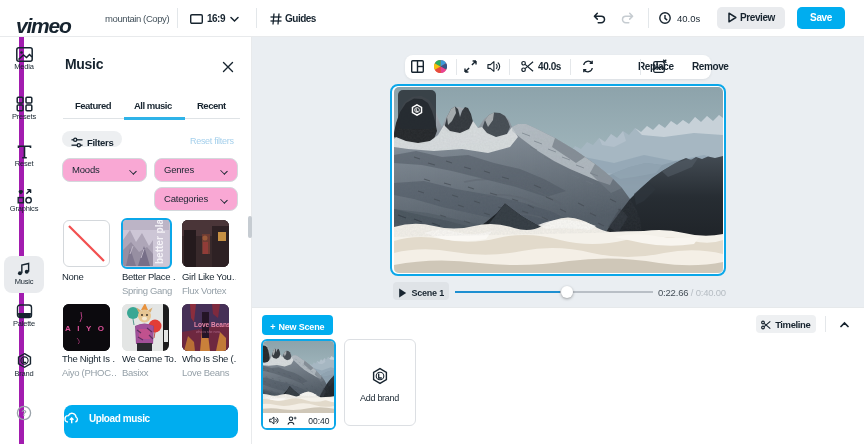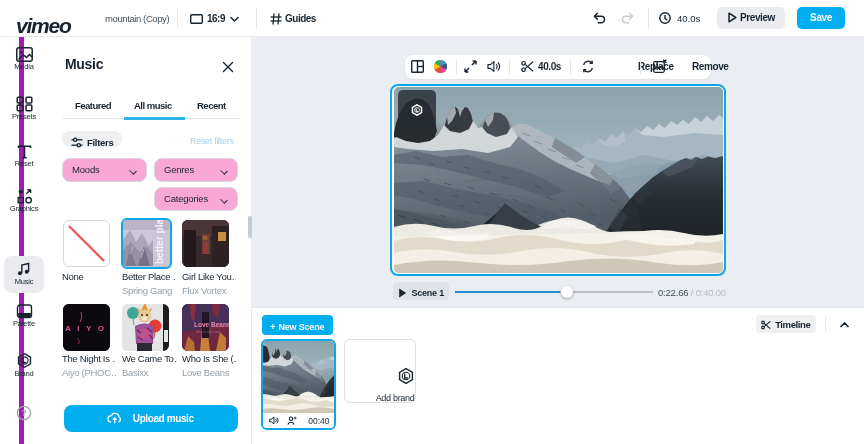--- a/index.html
+++ b/index.html
@@ -240,21 +240,21 @@
         <text x="12" y="23" font-size="6.5" fill="#e888a8" font-weight="bold">Love Beans</text>
         <text x="14" y="29" font-size="3.5" fill="#b06a8a">who is she now</text>
       </svg>
   </div>
   <div class="ttitle" style="left:14px;top:316px;">The Night Is …</div>
   <div class="tartist" style="left:14px;top:329.5px;">Aiyo (PHOC…</div>
   <div class="ttitle" style="left:74px;top:316px;">We Came To…</div>
   <div class="tartist" style="left:74px;top:329.5px;">Basixx</div>
   <div class="ttitle" style="left:134px;top:316px;">Who Is She (…</div>
   <div class="tartist" style="left:134px;top:329.5px;">Love Beans</div>
-  <div style="position:absolute;left:15.5px;top:368px;width:174px;height:27px;background:#00adef;border-radius:8px;color:#fff;text-align:center;line-height:23.5px;">
+  <div style="position:absolute;left:15.5px;top:368px;width:174px;height:33px;background:#00adef;border-radius:8px;color:#fff;text-align:left;line-height:23.5px;">
     <svg style="vertical-align:-3px;margin-right:6px;" width="15" height="14" viewBox="0 0 15 14">
         <path d="M4 11 A3.2 3.2 0 0 1 4.4 4.6 A4 4 0 0 1 12 6 A2.7 2.7 0 0 1 11.4 11" fill="none" stroke="#fff" stroke-width="1.4"></path>
         <path d="M7.7 12.2 V7 M5.9 8.7 L7.7 6.9 L9.5 8.7" fill="none" stroke="#fff" stroke-width="1.4"></path>
       </svg>
     <span style="font-size:10px;letter-spacing:-0.4px;font-weight:bold;">Upload music</span>
   </div>
   <div style="position:absolute;left:199.5px;top:179px;width:4.5px;height:22px;background:#c6ccd2;border-radius:3px;"></div>
 </div>
 
 <div style="position:absolute;left:405px;top:54.5px;width:306px;height:24px;background:#fff;border-radius:8px;box-shadow:0 1px 3px rgba(0,0,0,0.07);z-index:3;">
@@ -450,21 +450,21 @@
           <path d="M9.7 4 A3.2 3.2 0 0 1 9.7 9 M11.5 2.2 A5.5 5.5 0 0 1 11.5 10.8" fill="none" stroke="#17242f" stroke-width="1.5"></path>
         </svg>
       <svg style="position:absolute;left:24px;top:3px;" width="10" height="9" viewBox="0 0 14 13">
           <circle cx="5.5" cy="3.8" r="2.5" fill="none" stroke="#17242f" stroke-width="1.5"></circle>
           <path d="M1.2 12.5 A4.4 4.4 0 0 1 9.8 12.5" fill="none" stroke="#17242f" stroke-width="1.5"></path>
           <path d="M11.5 1 V5 M9.5 3 H13.5" stroke="#17242f" stroke-width="1.2"></path>
         </svg>
       <span style="position:absolute;right:4px;top:3px;font-size:8.5px;color:#17242f;">00:40</span>
     </div>
   </div>
-  <div style="position:absolute;left:91.5px;top:31px;width:72px;height:64px;border:1px solid #dcdfe3;border-radius:6px;background:#fff;text-align:right;">
+  <div style="position:absolute;left:91.5px;top:31px;width:72px;height:87px;border:1px solid #dcdfe3;border-radius:6px;background:#fff;text-align:center;">
     <svg style="margin-top:27px;" width="18" height="18" viewBox="0 0 18 18">
         <path d="M9 1.6 L15.4 5.3 V12.7 L9 16.4 L2.6 12.7 V5.3 Z" fill="none" stroke="#17242f" stroke-width="1.4"></path>
         <circle cx="9" cy="9" r="3.8" fill="none" stroke="#17242f" stroke-width="1.1"></circle>
         <path d="M7.7 6.6 V11 H10.8" fill="none" stroke="#17242f" stroke-width="1.3"></path>
       </svg>
     <div style="font-size:9px;letter-spacing:-0.3px;color:#17242f;margin-top:4px;">Add brand</div>
   </div>
 </div>
 
 </body></html>

